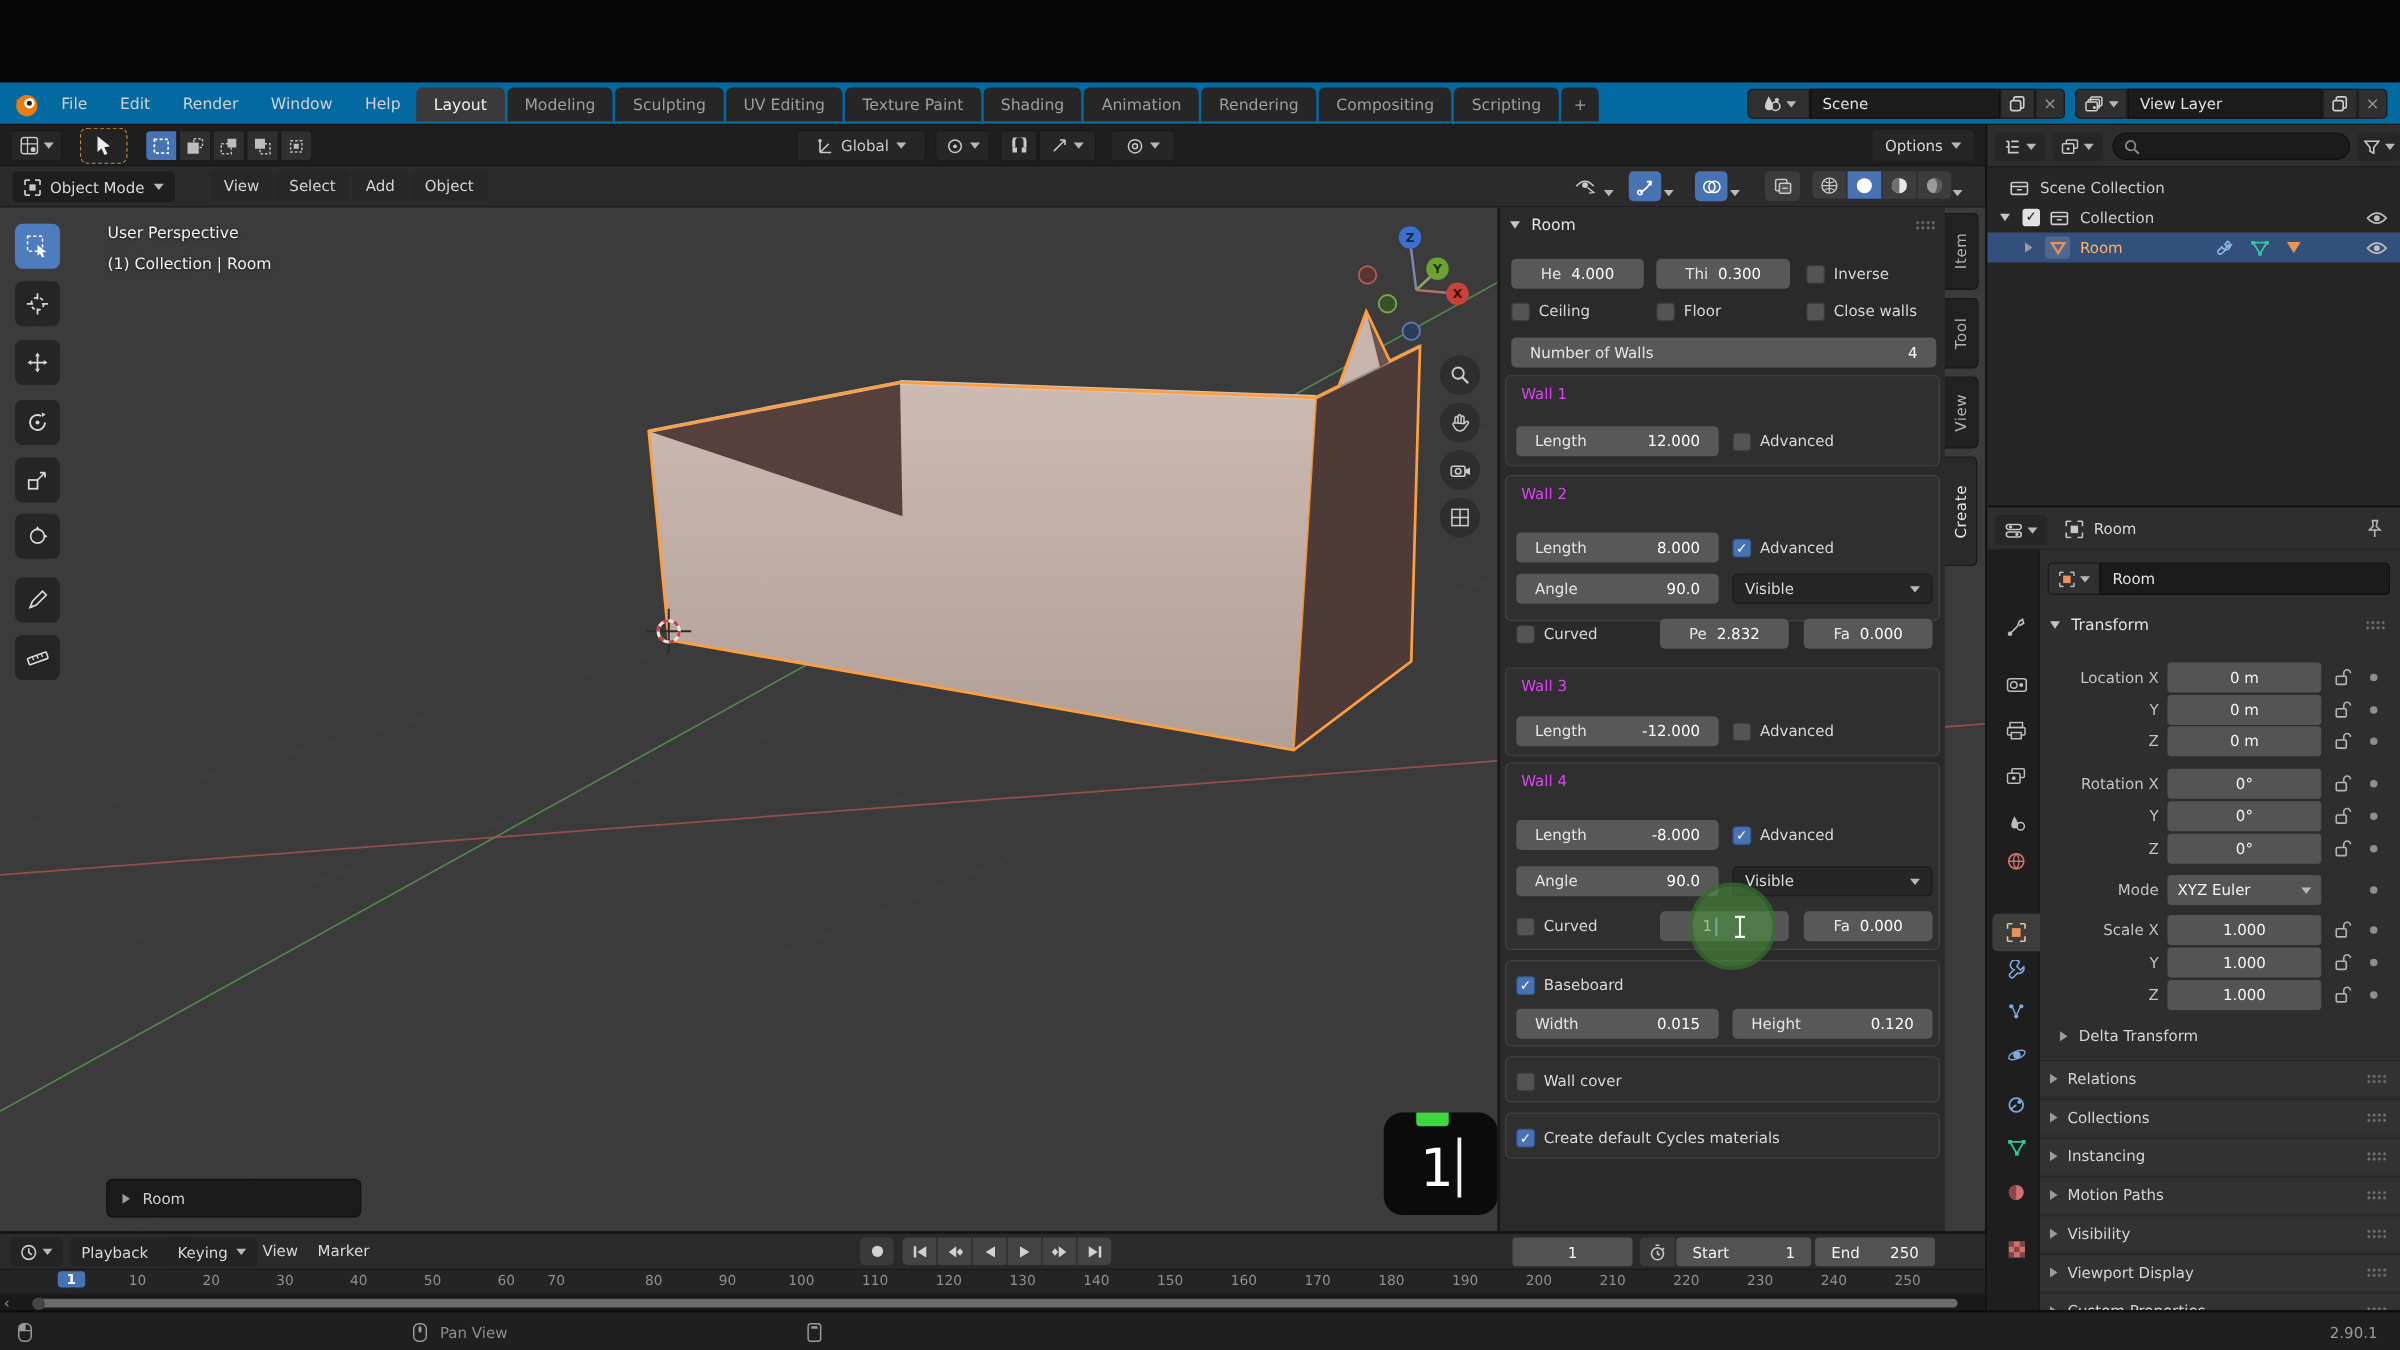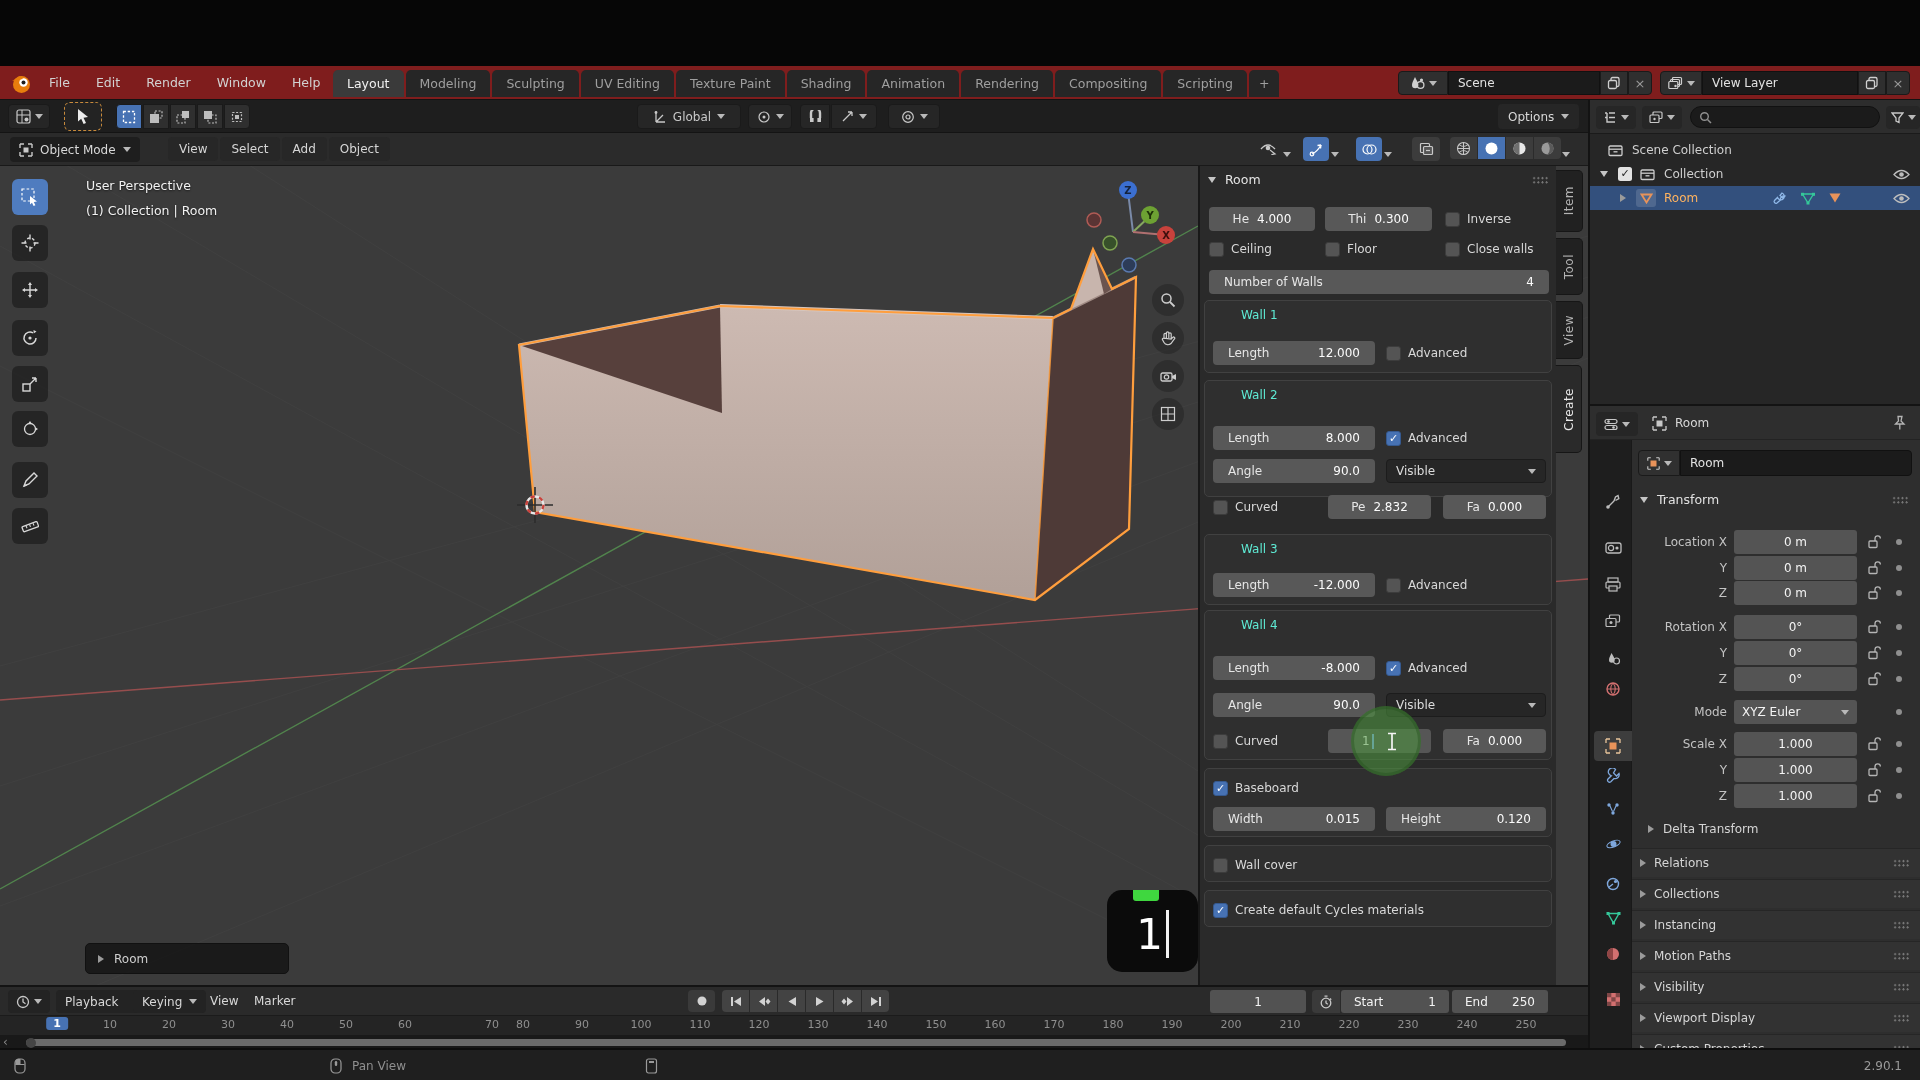--- a/index.html
+++ b/index.html
@@ -5,21 +5,21 @@
   html,body{margin:0;padding:0;background:#000;}
   *{box-sizing:border-box;font-family:"DejaVu Sans","Liberation Sans",sans-serif;}
   #app{position:relative;width:1920px;height:1080px;background:#1d1d1d;overflow:hidden;color:#d8d8d8;font-size:12px;}
   .abs{position:absolute;}
   .chev{display:inline-block;width:0;height:0;border-left:4px solid transparent;border-right:4px solid transparent;border-top:5px solid #b9b9b9;}
   .tri-d{display:inline-block;width:0;height:0;border-left:4.5px solid transparent;border-right:4.5px solid transparent;border-top:6px solid #c5c5c5;}
   .tri-r{display:inline-block;width:0;height:0;border-top:4.5px solid transparent;border-bottom:4.5px solid transparent;border-left:6px solid #9b9b9b;}
   .dots{width:17px;height:9px;background-image:radial-gradient(#8a8a8a 1px,transparent 1.2px);background-size:4.2px 4.2px;opacity:.8;}
   
   #topstrip{left:0;top:0;width:1920px;height:66px;background:#060606;}
-  #topbar{left:0;top:66px;width:1920px;height:34px;background:#7f1d1d;border-bottom:1px solid #131313;}
+  #topbar{left:0;top:66px;width:1920px;height:34px;background:#0369a1;border-bottom:1px solid #131313;}
   .menu{display:inline-block;padding:0 13px;line-height:33px;color:#d2d2d2;font-size:12.5px;}
   .wtab{display:inline-block;padding:0 14px;margin:4px 1px 0 1px;height:27px;line-height:27px;color:#9f9f9f;background:#262626;border-radius:5px 5px 0 0;font-size:12.5px;}
   .wtab.active{background:#3a3a3a;color:#f1f1f1;}
   .field{display:flex;align-items:center;background:#1b1b1b;border:1px solid #111;color:#e2e2e2;}
   .minibtn{display:flex;align-items:center;justify-content:center;background:#2f2f2f;border:1px solid #1a1a1a;color:#c8c8c8;}
   
   #toolrow{left:0;top:100px;width:1920px;height:33px;background:#1e1e1e;border-bottom:1px solid #141414;}
   
   #vph{left:0;top:133px;width:1588px;height:33px;background:#2b2b2b;border-bottom:1px solid #191919;}
   .hmenu{display:inline-block;padding:0 11px;margin-right:2px;line-height:24px;color:#d6d6d6;background:#272727;border-radius:4px;}
@@ -27,21 +27,21 @@
   .hbtn.on{background:#4772b3;}
   
   #viewport{left:0;top:166px;width:1588px;height:819px;background:#3b3b3b;overflow:hidden;}
   .vptext{color:#f2f2f2;text-shadow:0 1px 2px rgba(0,0,0,.6);font-size:12.5px;}
   .toolbtn{position:absolute;left:12px;width:36px;height:36px;background:rgba(34,34,34,.85);border-radius:6px;display:flex;align-items:center;justify-content:center;}
   .toolbtn.on{background:#4f7cbf;}
   .navbtn{position:absolute;width:32px;height:32px;border-radius:50%;background:rgba(36,36,36,.55);display:flex;align-items:center;justify-content:center;}
   
   #npanel{left:1198px;top:0;width:358px;height:819px;background:#2a2a2a;border-left:2px solid #181818;}
   .box{position:absolute;left:4px;width:348px;background:#2f2f2f;border:1px solid #414141;border-radius:5px;}
-  .box-title{position:absolute;left:12px;top:7px;color:#5eead4;margin-left:24px;}
+  .box-title{position:absolute;left:12px;top:7px;color:#d946ef;}
   .pill{position:absolute;height:24px;background:#585858;border-radius:4px;display:flex;align-items:center;color:#f2f2f2;}
   .pill.spread{justify-content:space-between;padding:0 15px;}
   .pill.center{justify-content:center;gap:8px;}
   .pill .lab{color:#e6e6e6;} .pill .val{color:#fbfbfb;}
   .dd{position:absolute;height:24px;background:#262626;border:1px solid #1c1c1c;border-radius:4px;display:flex;align-items:center;justify-content:space-between;padding:0 9px;color:#dcdcdc;}
   .cb{display:inline-block;width:15px;height:15px;border-radius:3px;background:#545454;border:1px solid #3c3c3c;flex:none;}
   .cb.on{background:#4772b3;border-color:#35598f;color:#fff;font-size:11px;line-height:14px;text-align:center;}
   .cbrow{position:absolute;display:flex;align-items:center;gap:7px;color:#d8d8d8;height:24px;}
   .vtab{position:absolute;left:1556px;width:27px;background:#212121;border:1px solid #161616;border-left:none;border-radius:0 5px 5px 0;color:#b3b3b3;display:flex;align-items:center;justify-content:center;}
   .vtab span{writing-mode:vertical-rl;transform:rotate(180deg);letter-spacing:.5px;font-size:12px;}
@@ -1050,21 +1050,21 @@
 
     <div id="tlruler">
       <div id="ruler-ticks">
           <span class="tick cur" style="left: 57px;">1</span>
           <span class="tick" style="left: 110.1px;">10</span>
           <span class="tick" style="left: 169.1px;">20</span>
           <span class="tick" style="left: 228.1px;">30</span>
           <span class="tick" style="left: 287.1px;">40</span>
           <span class="tick" style="left: 346.1px;">50</span>
           <span class="tick" style="left: 405.1px;">60</span>
-          <span class="tick" style="left: 492px;">70</span>
+          <span class="tick" style="left: 445px;">70</span>
           <span class="tick" style="left: 523.1px;">80</span>
           <span class="tick" style="left: 582.1px;">90</span>
           <span class="tick" style="left: 641.1px;">100</span>
           <span class="tick" style="left: 700.1px;">110</span>
           <span class="tick" style="left: 759.1px;">120</span>
           <span class="tick" style="left: 818.1px;">130</span>
           <span class="tick" style="left: 877.1px;">140</span>
           <span class="tick" style="left: 936.1px;">150</span>
           <span class="tick" style="left: 995.1px;">160</span>
           <span class="tick" style="left: 1054.1px;">170</span>

